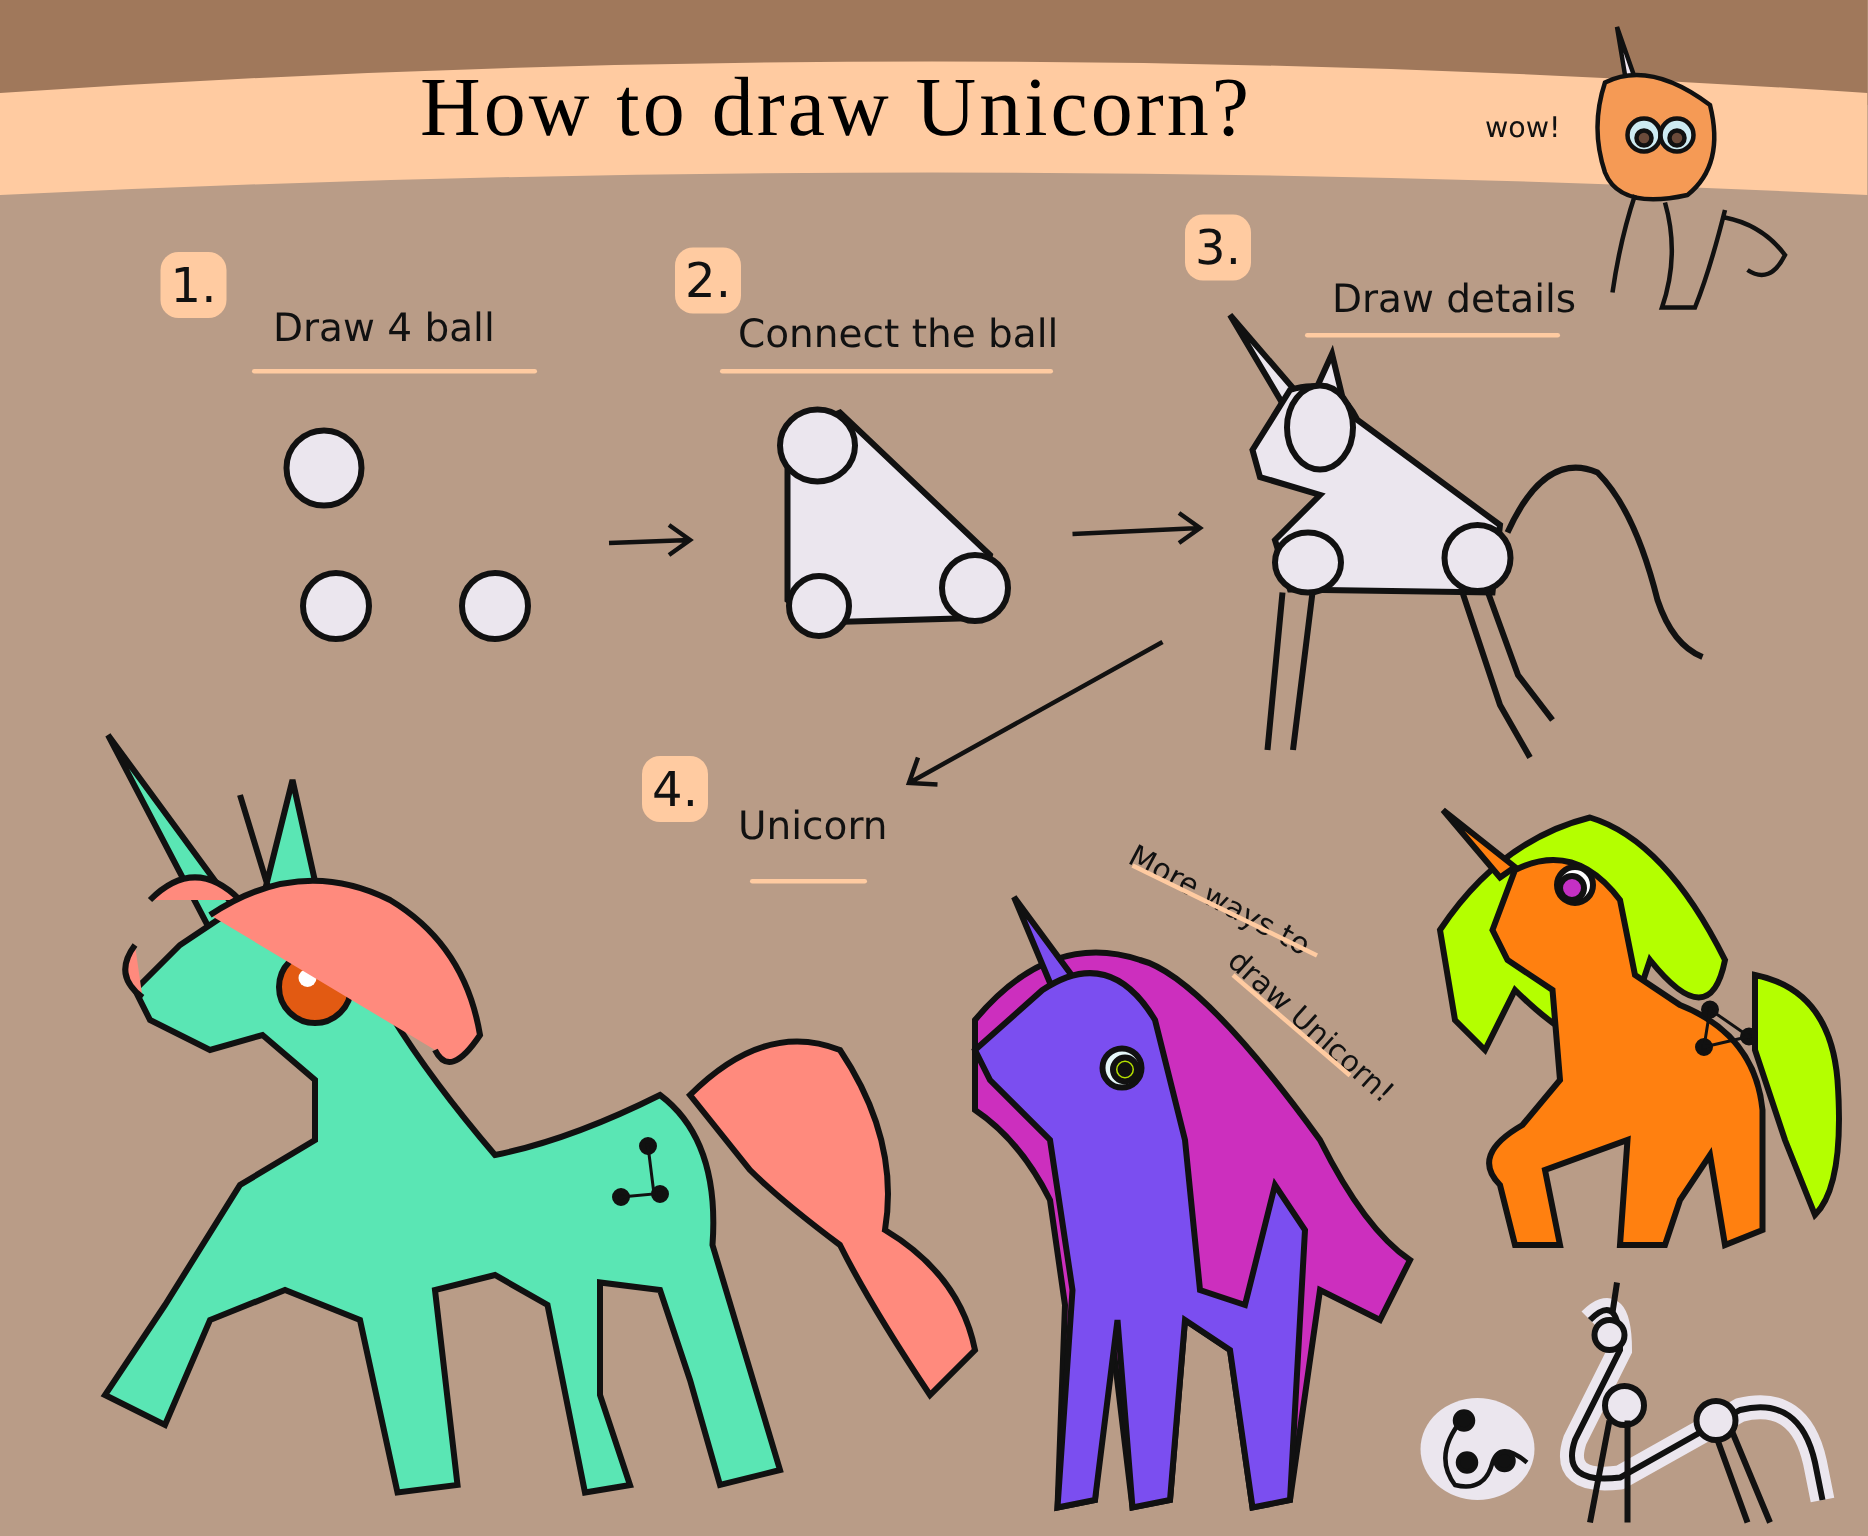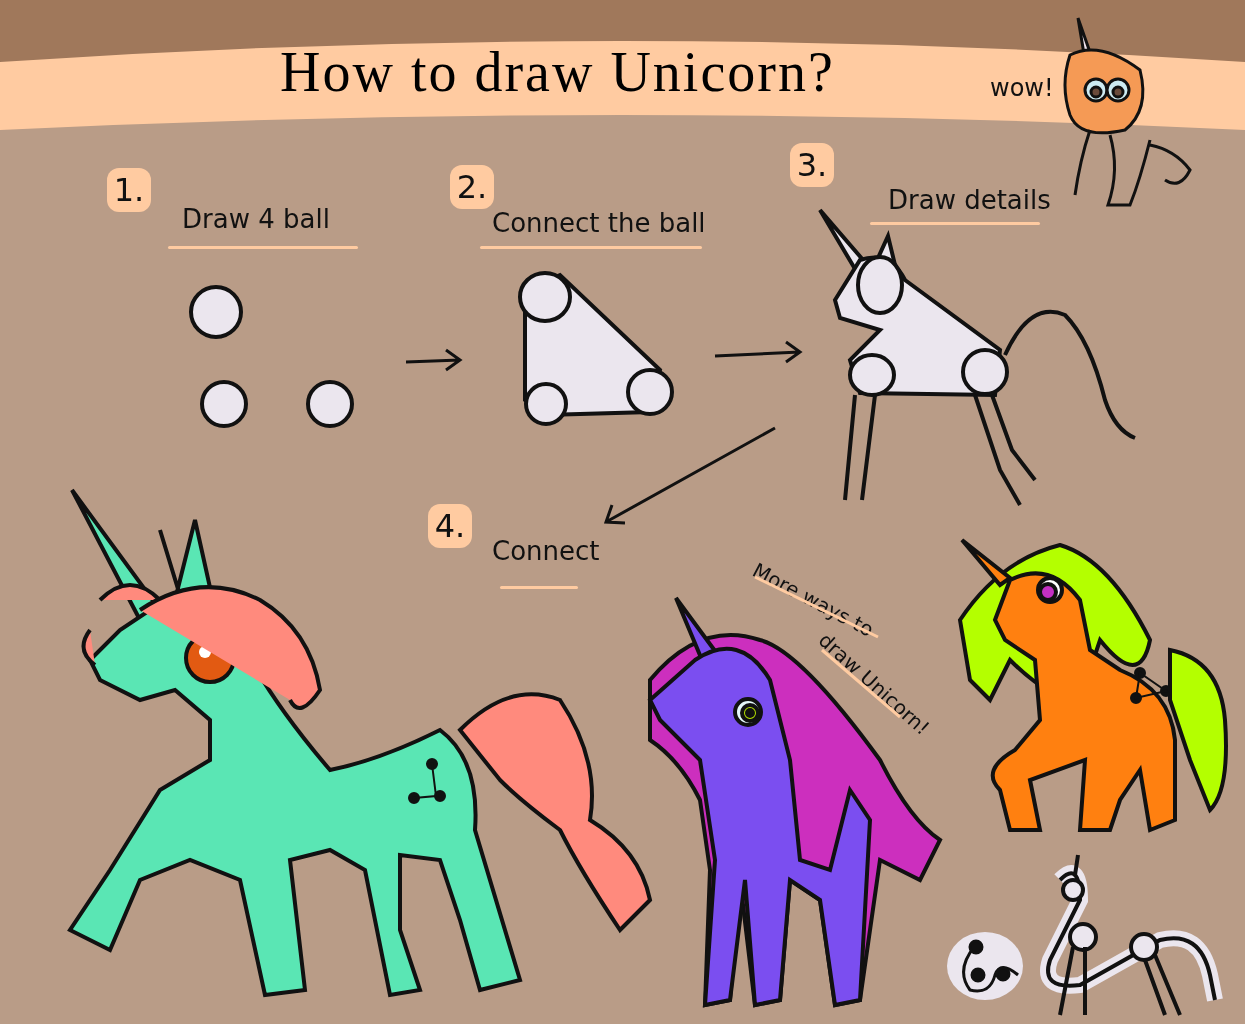--- a/index.html
+++ b/index.html
@@ -1,20 +1,20 @@
 <!DOCTYPE html>
 <html><head>
 <meta charset="utf-8">
 <style>
   html,body{margin:0;padding:0;}
   body{width:1245px;height:1024px;overflow:hidden;background:#b99c87;font-family:"DejaVu Sans",sans-serif;position:relative;}
   .top-band{position:absolute;left:0;top:0;width:1245px;height:70px;background:#a0785b;}
   .title-band{position:absolute;left:0;top:0;width:1245px;height:140px;}
   .title{position:absolute;left:280px;top:40px;font-size:56px;color:#000000;font-family:Liberation Serif, serif;letter-spacing:2px;}
-  .wow{position:absolute;left:990px;top:74px;font-size:24px;color:#111;}
+  .wow{position:absolute;left:990px;top:74px;font-size:19px;color:#111;}
   .badge{position:absolute;width:44px;height:44px;border-radius:12px;background:#ffcba1;display:flex;align-items:center;justify-content:center;font-size:32px;color:#111;}
   .step-label{position:absolute;font-size:26px;color:#111;}
   .underline{position:absolute;height:3px;background:#ffcba1;border-radius:2px;}
   .more{position:absolute;font-size:20px;color:#111;transform-origin:left top;}
   svg{position:absolute;left:0;top:0;}
 </style>
 </head>
 <body>
 
 <div class="top-band"></div>
@@ -52,21 +52,21 @@
 
 <div class="badge" style="left:790px;top:143px;">
     <span>3.</span>
   </div>
 <div class="step-label" style="left:888px;top:185px;">Draw details</div>
 <div class="underline" style="left:870px;top:222px;width:170px;"></div>
 
 <div class="badge" style="left:428px;top:504px;">
     <span>4.</span>
   </div>
-<div class="step-label" style="left:492px;top:536px;">Connect</div>
+<div class="step-label" style="left:492px;top:536px;">Unicorn</div>
 <div class="underline" style="left:500px;top:586px;width:78px;"></div>
 
 <div class="more" style="left:760px;top:558px;transform:rotate(28deg);">More ways to</div>
 <div class="more" style="left:830px;top:628px;transform:rotate(42deg);">draw Unicorn!</div>
 
 <svg width="1245" height="1024">
 
   <path d="M755,577 L878,637" stroke="#ffcba1" stroke-width="3"></path>
   <path d="M822,650 L900,717" stroke="#ffcba1" stroke-width="3"></path>
 

